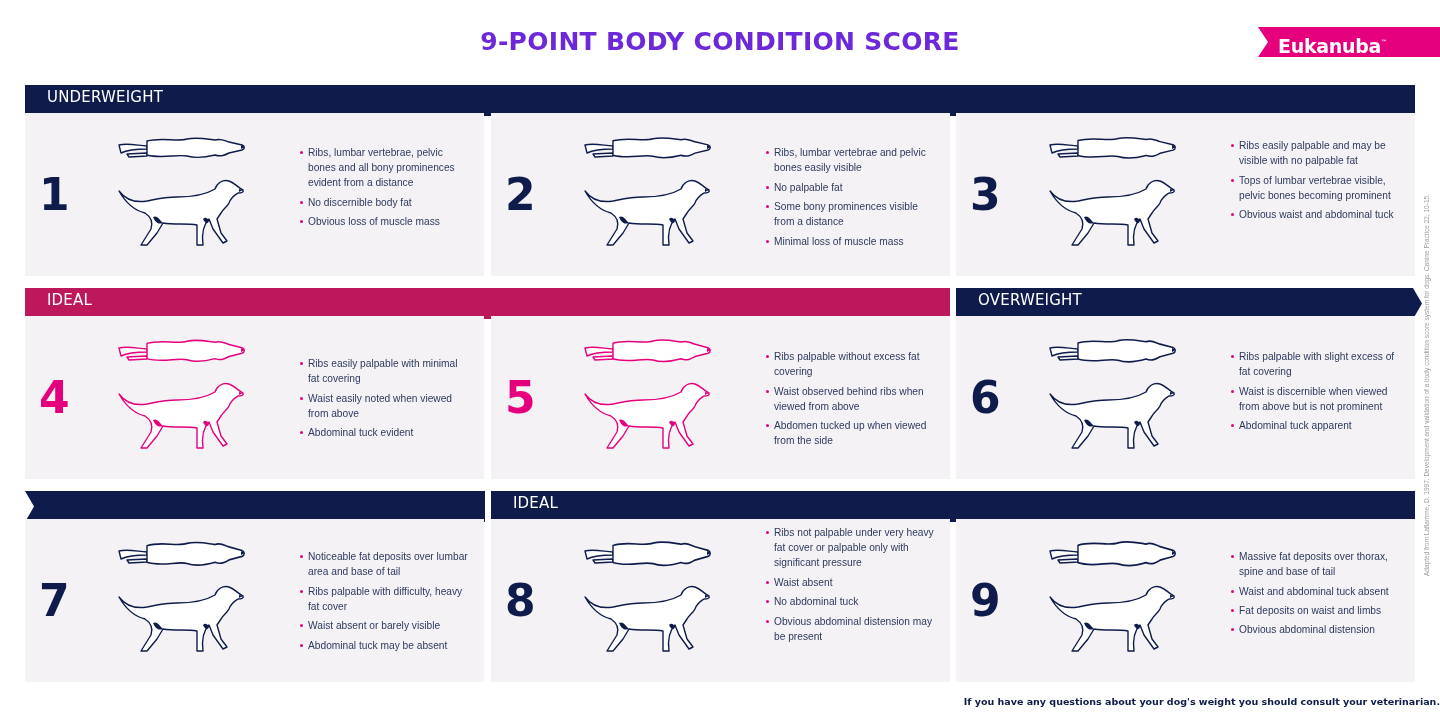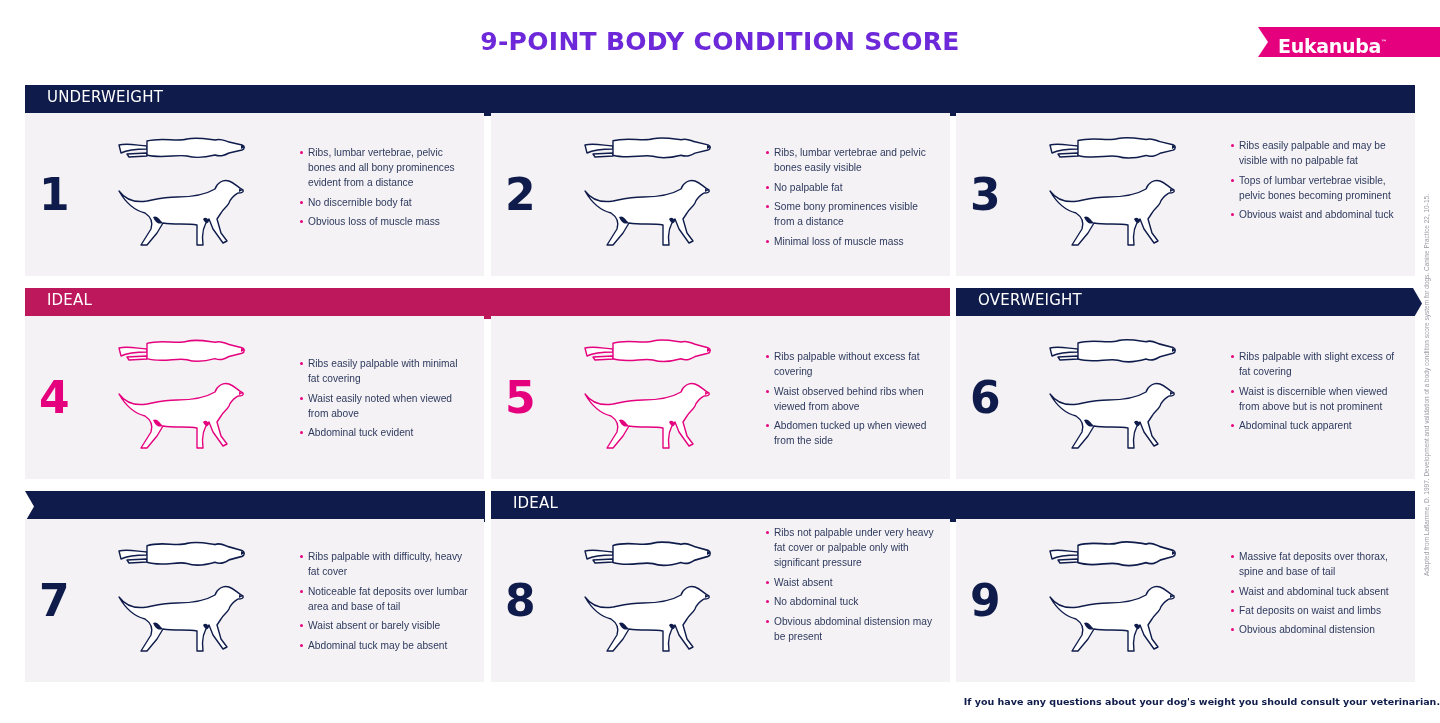--- a/index.html
+++ b/index.html
@@ -231,22 +231,22 @@
 
     <g class="side" fill="#fff" stroke-width="1.4" stroke="#0f1c4b">
       <path d="M2 58 C8 66 18 70 30 68 C40 66 48 64 60 64 C75 64 88 62 98 56 C100 50 106 46 112 48 C118 50 120 54 126 57 C127 59 125 60 121 60 C118 62 114 64 112 70 C110 74 106 76 104 80 L100 86 L104 100 L110 108 L106 110 L96 96 L92 86 C88 90 84 96 86 112 L80 112 L80 92 C70 90 58 92 46 90 L40 100 L30 112 L24 112 L34 96 C36 90 34 84 28 80 C20 78 10 72 2 58 Z" stroke-linejoin="round"></path>
     </g>
     <path class="nose" d="M124 12 L128 14 L124 16 Z" stroke-linejoin="round" fill="#0f1c4b"></path>
     <path class="nose" d="M122 56 L126 57 L122 59 Z" stroke-linejoin="round" fill="#0f1c4b"></path>
     <path class="fat" d="M36 84 C38 88 40 92 46 90 C42 86 40 82 36 84 Z" stroke-linejoin="round" fill="#0f1c4b"></path>
     <path class="fat" d="M86 86 C88 90 90 92 92 88 C90 84 88 84 86 86 Z" stroke-linejoin="round" fill="#0f1c4b"></path>
   </svg></div>
       <ul class="bullets" style="top: 30px;">
+        <li>Noticeable fat deposits over lumbar area and base of tail</li>
         <li>Ribs palpable with difficulty, heavy fat cover</li>
-        <li>Noticeable fat deposits over lumbar area and base of tail</li>
         <li>Waist absent or barely visible</li>
         <li>Abdominal tuck may be absent</li>
       </ul>
     </div>
     <div class="card" style="left: 491px; top: 519px;">
       <div class="num">8</div>
       <div class="dog"><svg viewBox="0 0 135 122" width="135" height="122">
 
     <g class="top" fill="#fff" stroke-width="1.4" stroke="#0f1c4b">
       <path class="tail-top" d="M2 12 C10 10 18 12 30 13 L30 16 C20 16 10 17 4 20 Z" stroke-linejoin="round"></path>

